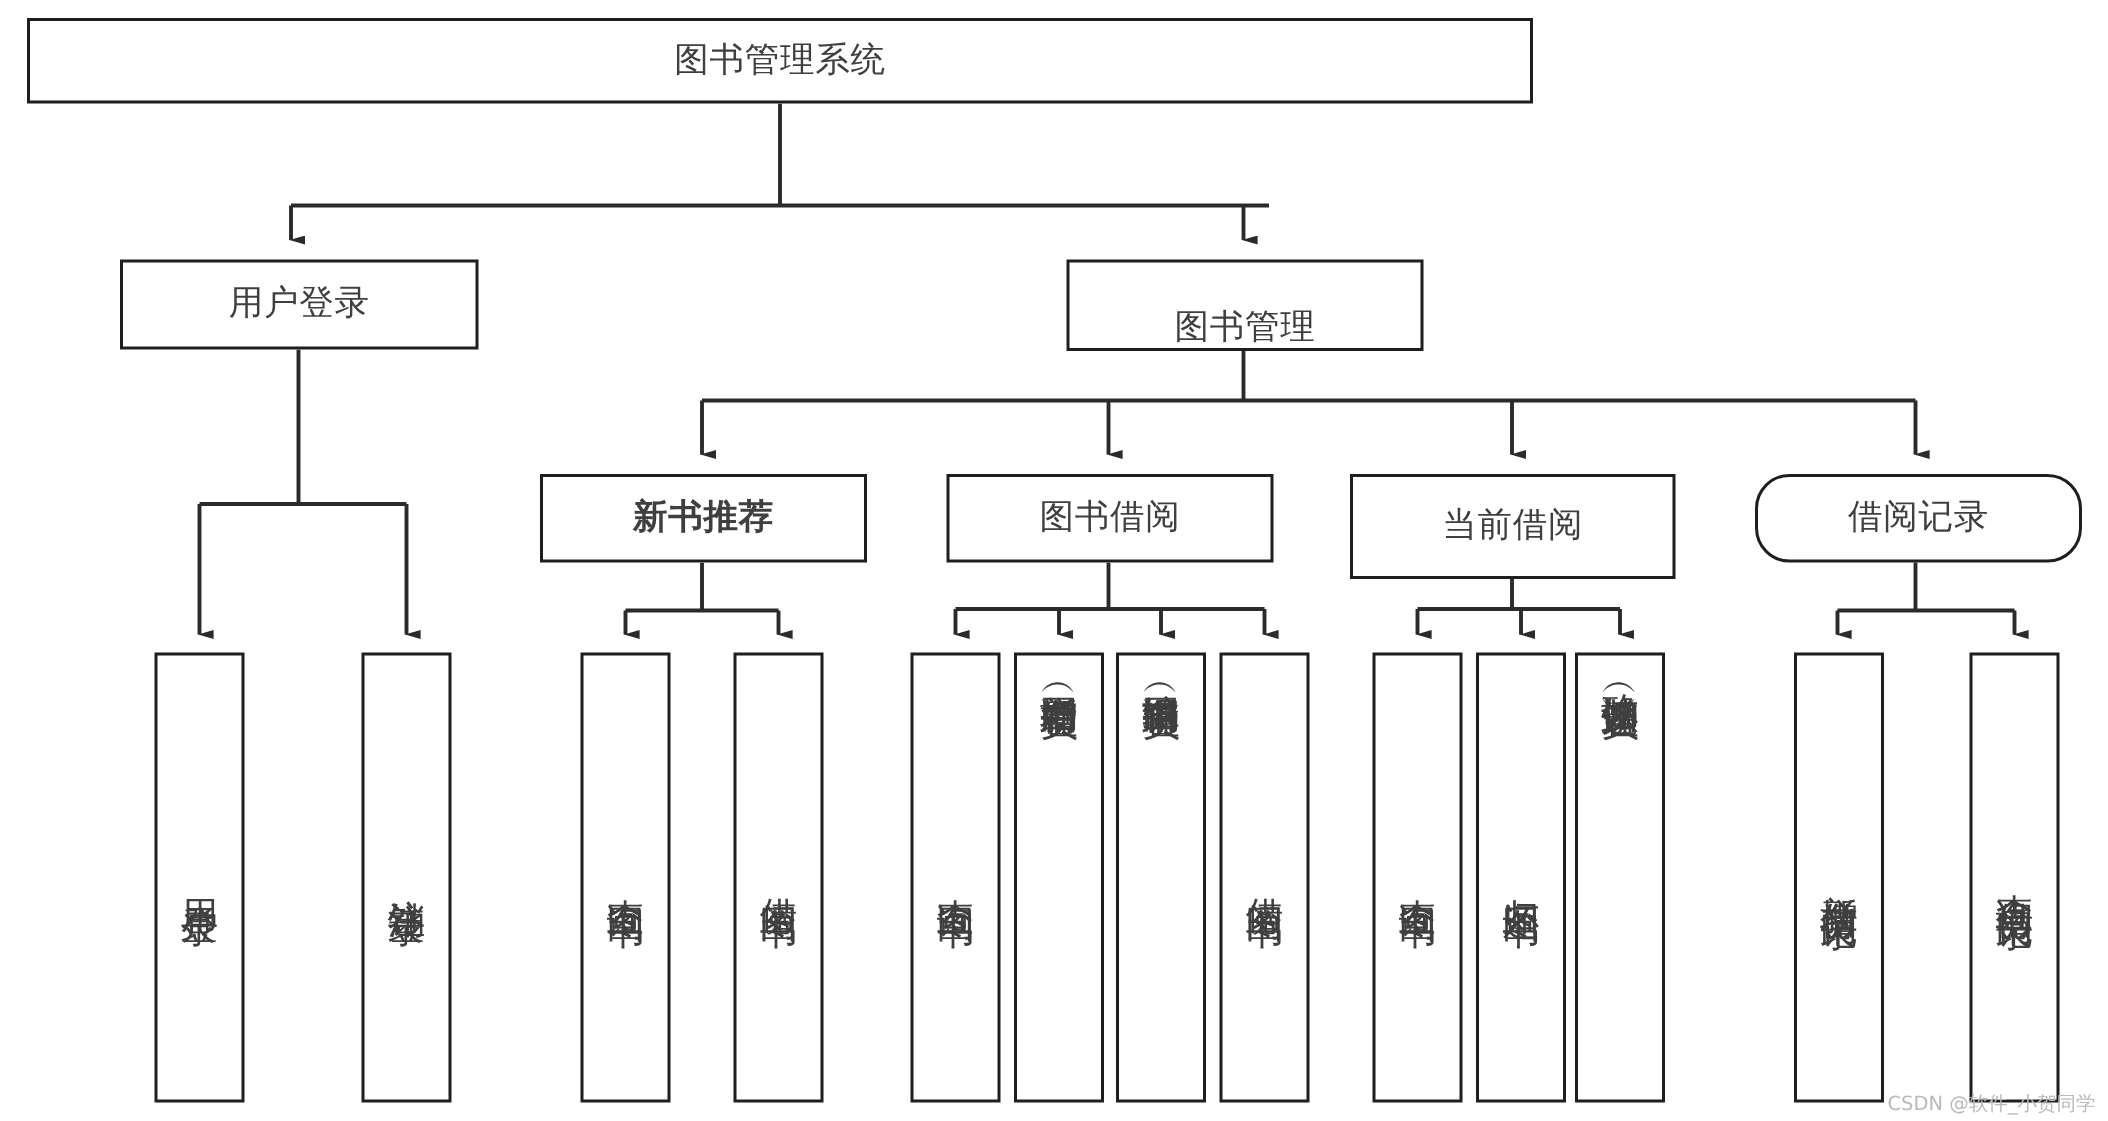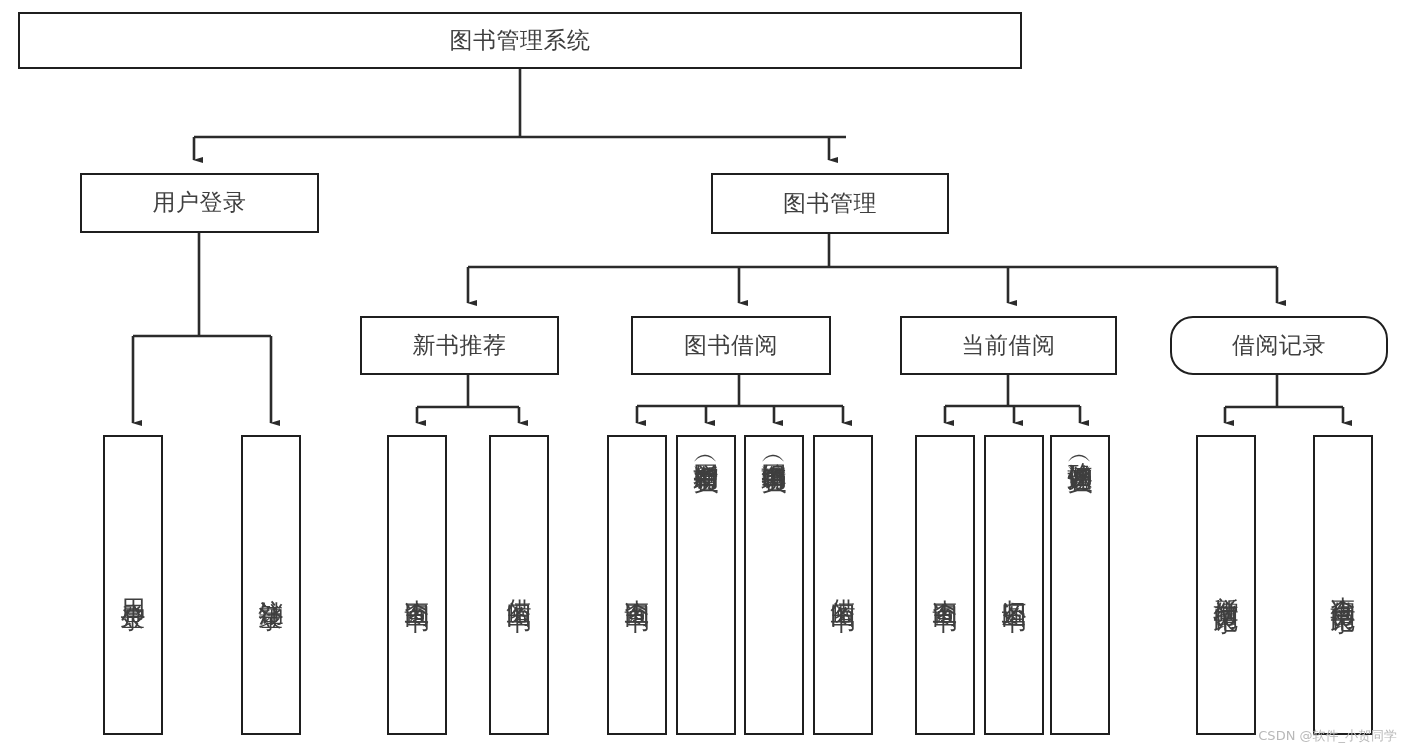--- a/index.html
+++ b/index.html
@@ -140,33 +140,33 @@
   </svg>
 
   <div class="node root horiz" style="left:18px; top:12px; width:1004px; height:57px;">
     <span class="label">图书管理系统</span>
   </div>
 
   <div class="node horiz" style="left:80px; top:173px; width:239px; height:60px;">
     <span class="label">用户登录</span>
   </div>
 
-  <div class="node horiz" style="left:711px; top:173px; width:238px; height:61px;">
+  <div class="node horiz" style="left:711px; top:173px; width:238px; height:61px;align-items:flex-end;">
     <span class="label">图书管理</span>
   </div>
 
-  <div class="node horiz" style="left:360px; top:316px; width:199px; height:59px;">
+  <div class="node horiz" style="left:360px; top:316px; width:218px; height:59px;font-weight:bold;">
     <span class="label">新书推荐</span>
   </div>
 
-  <div class="node horiz" style="left:631px; top:316px; width:200px; height:59px;">
+  <div class="node horiz" style="left:631px; top:316px; width:218px; height:59px;">
     <span class="label">图书借阅</span>
   </div>
 
-  <div class="node horiz" style="left:900px; top:316px; width:217px; height:59px;">
+  <div class="node horiz" style="left:900px; top:316px; width:217px; height:70px;">
     <span class="label">当前借阅</span>
   </div>
 
   <div class="node horiz" style="left:1170px; top:316px; width:218px; height:59px;border-radius:23px;">
     <span class="label">借阅记录</span>
   </div>
 
   <div class="node vert" style="left:103px; top:435px; width:60px; height:300px;">
     <span class="label">用户登录</span>
   </div>

